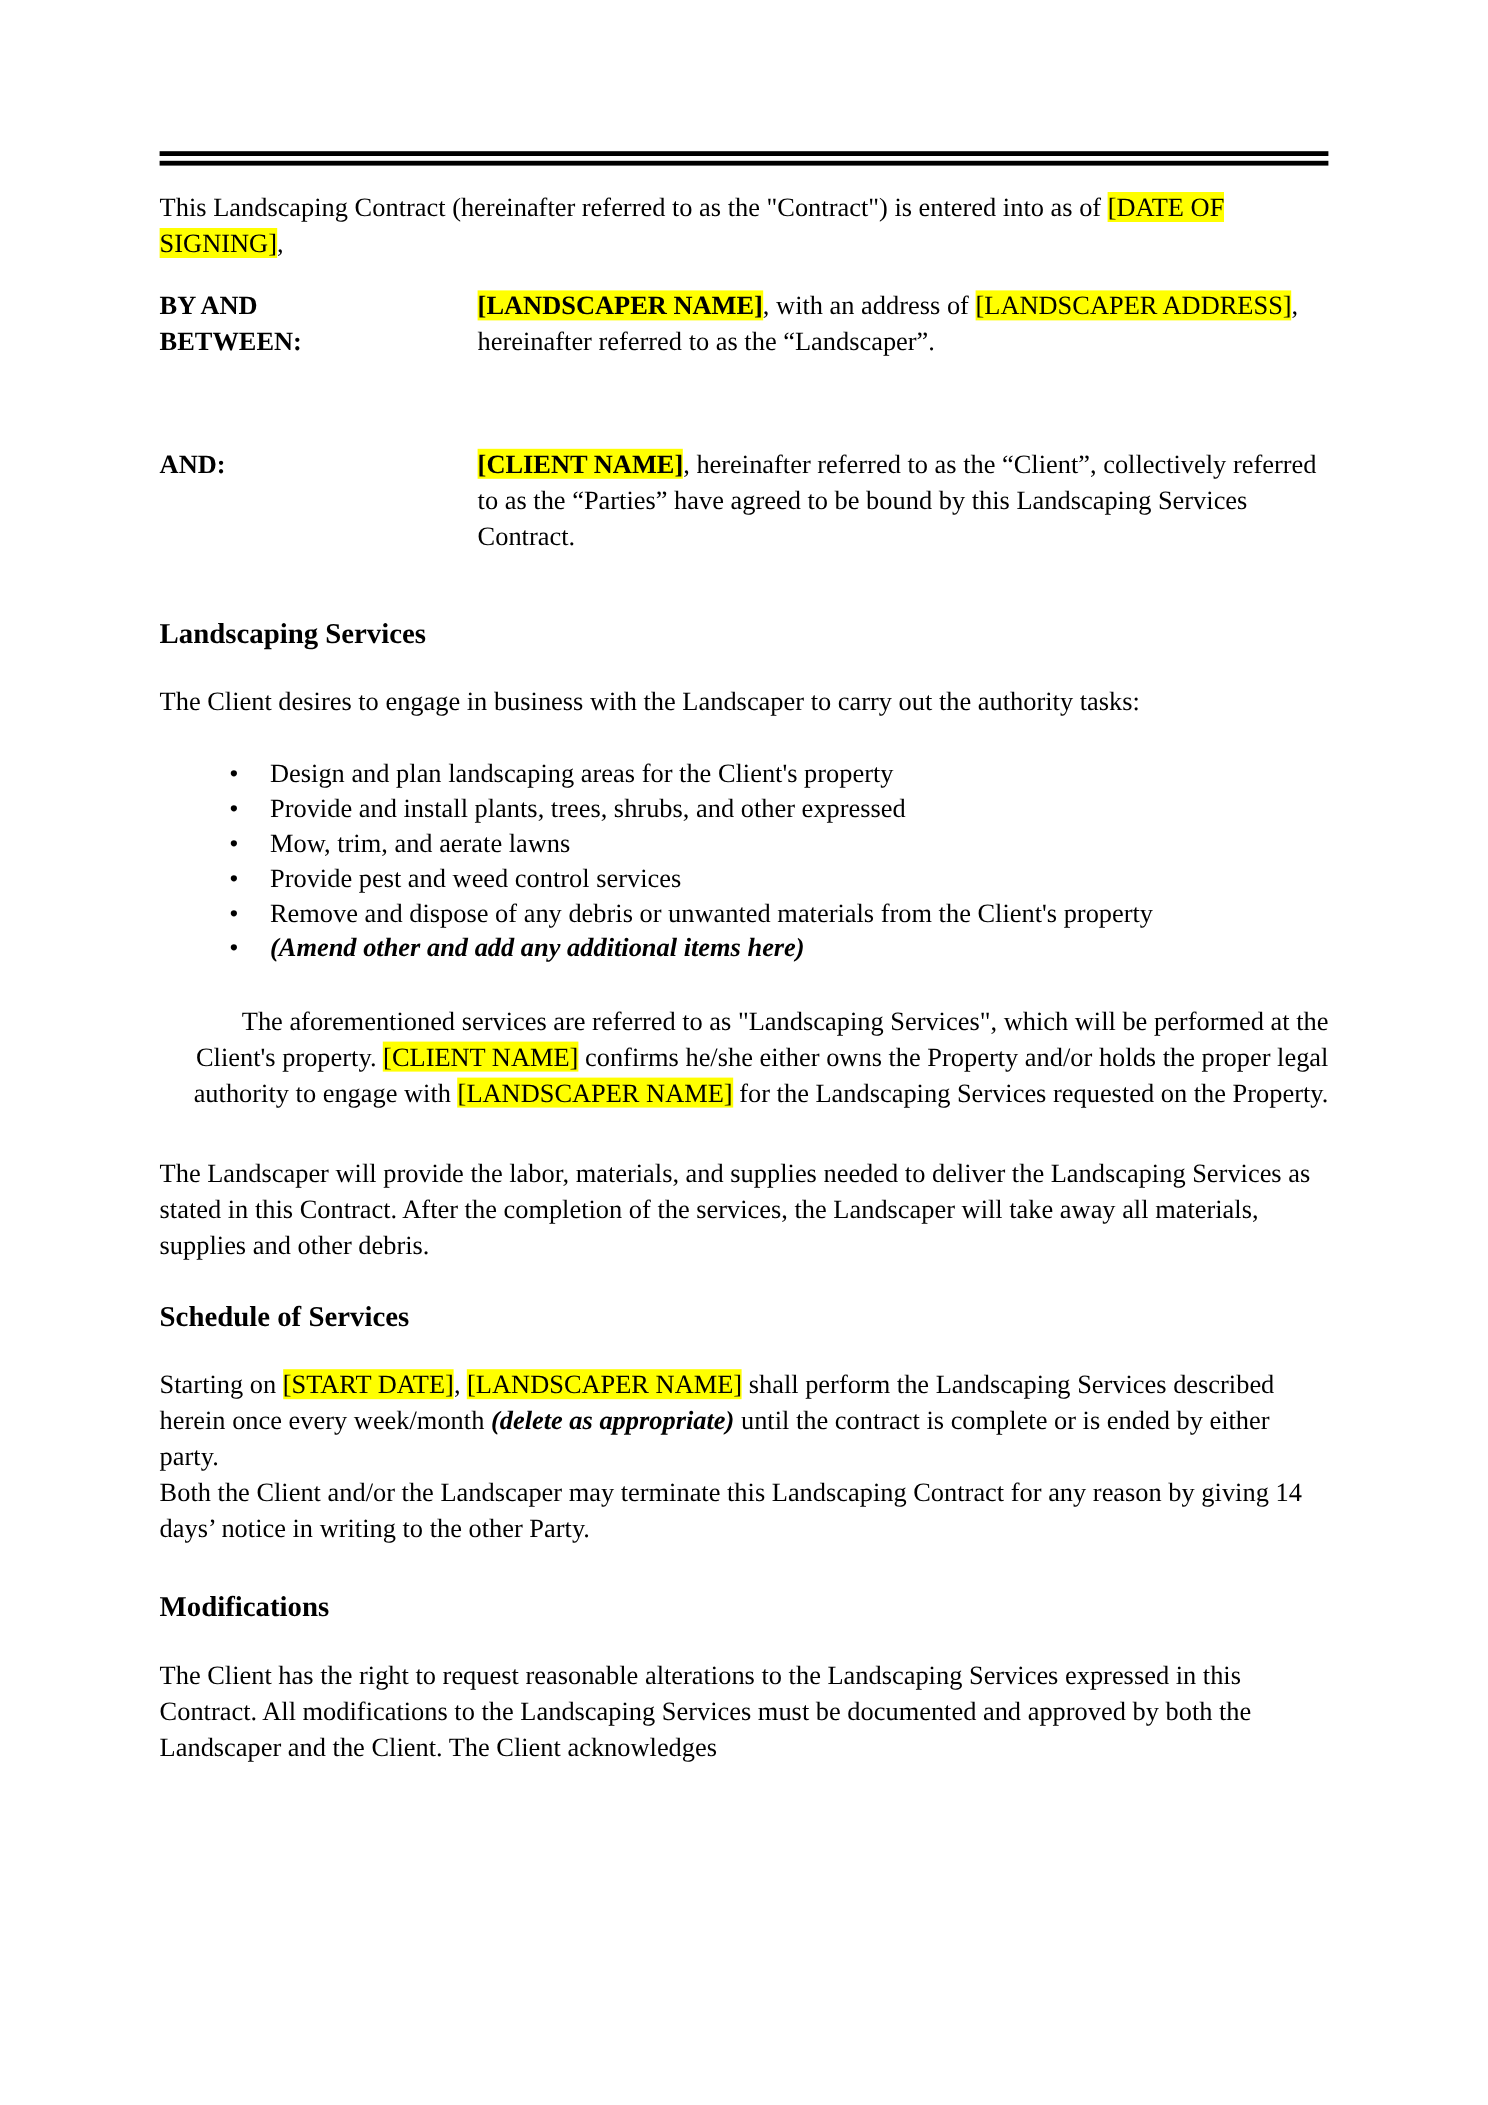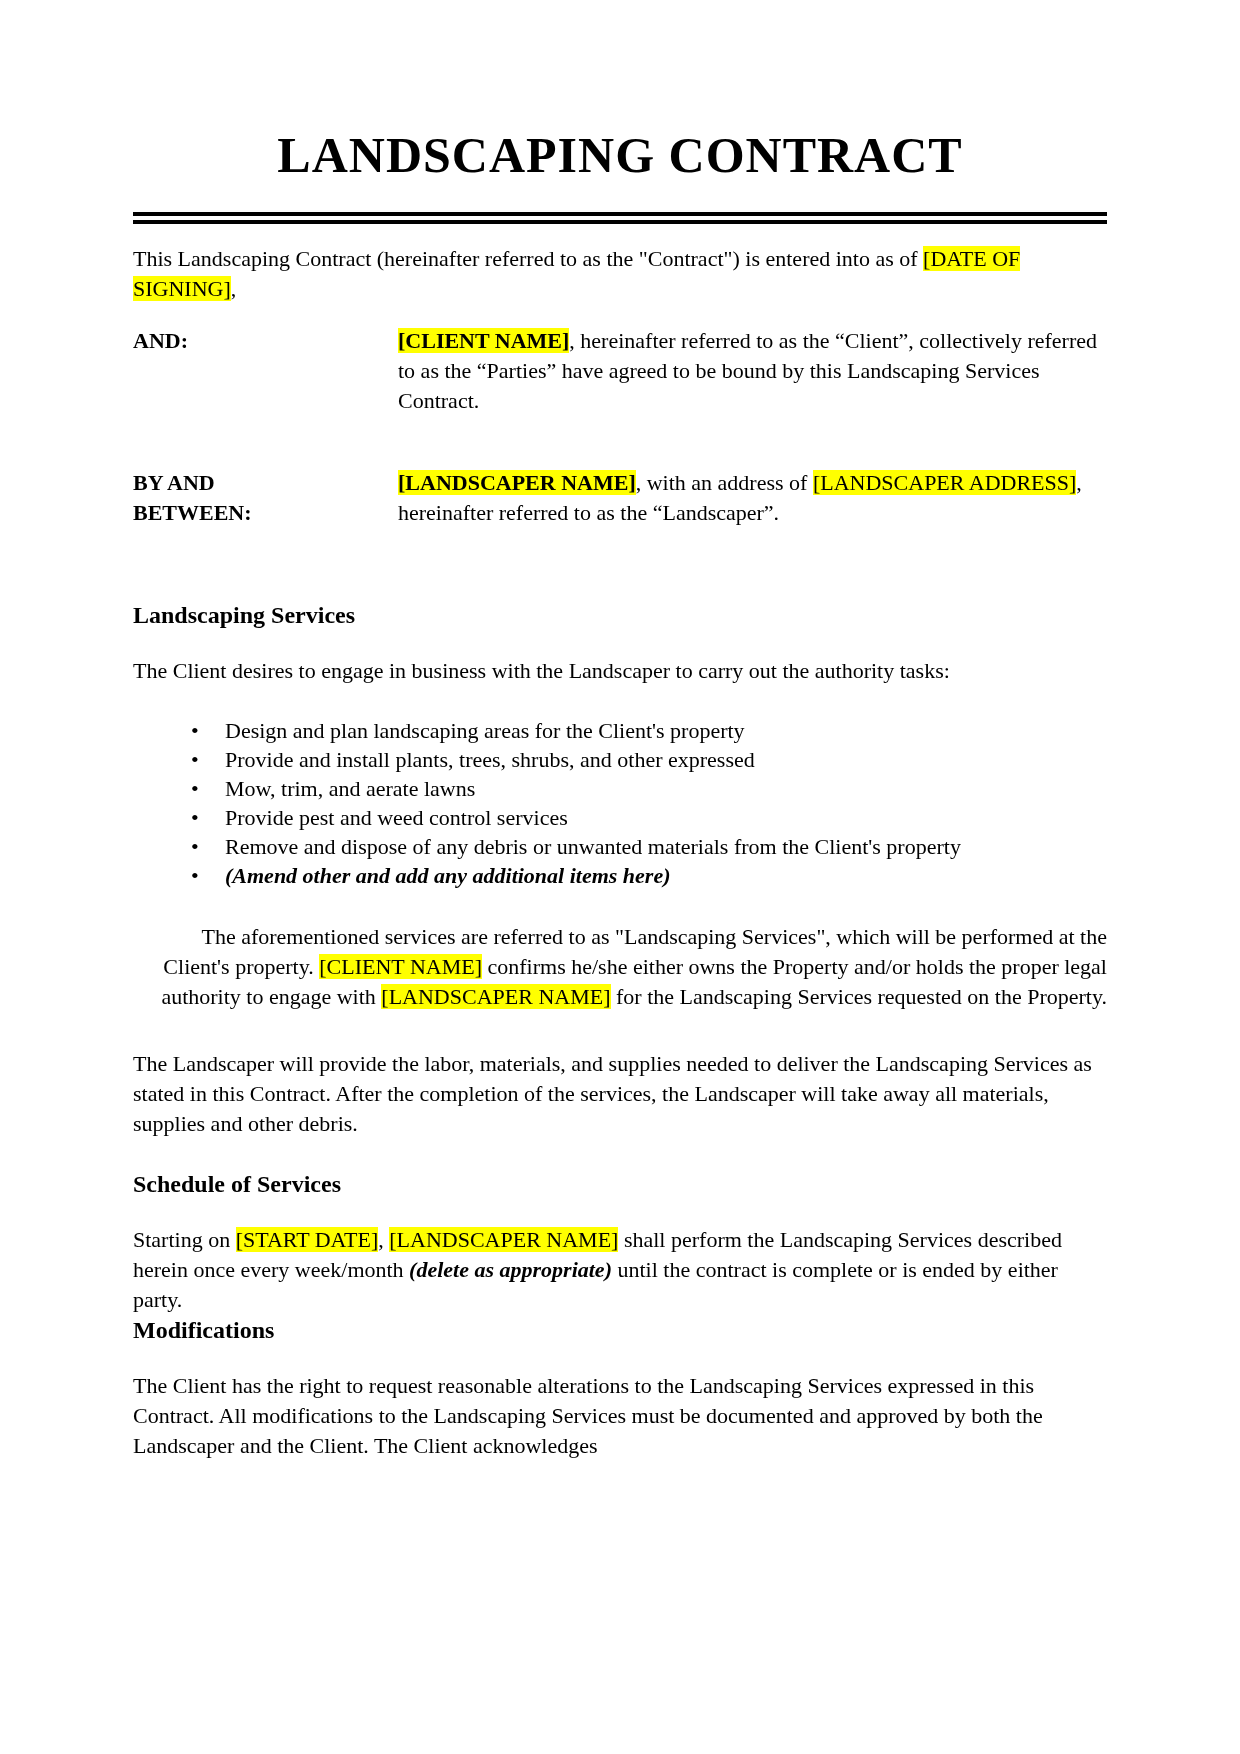--- a/index.html
+++ b/index.html
@@ -70,37 +70,36 @@
   .hl { background: var(--hl, #ffff00); }
   .hl-bold { background: var(--hl, #ffff00); font-weight: bold; }
   .bi { font-weight: bold; font-style: italic; }
 </style>
 </head>
 <body>
 
 <div class="page">
   <div class="content">
 
-    <h1 class="doc-title">LANDSCAPING CONTRACT</h1>
     <div class="double-rule"></div>
 
     <p class="intro-para"><span>This Landscaping Contract (hereinafter referred to as the "Contract") is entered into as of </span><span class="hl">[DATE OF SIGNING]</span><span>,</span></p>
+
+    <div class="party-row first">
+      <div class="party-label-col">
+        <div class="party-label">BY AND BETWEEN:</div>
+      </div>
+      <div class="party-content"><span class="hl-bold">[LANDSCAPER NAME]</span><span>, with an address of </span><span class="hl">[LANDSCAPER ADDRESS]</span><span>, hereinafter referred to as the “Landscaper”.</span></div>
+    </div>
 
     <div class="party-row second">
       <div class="party-label-col">
         <div class="party-label">AND:</div>
       </div>
       <div class="party-content"><span class="hl-bold">[CLIENT NAME]</span><span>, hereinafter referred to as the “Client”, collectively referred to as the “Parties” have agreed to be bound by this Landscaping Services Contract.</span></div>
-    </div>
-
-    <div class="party-row first">
-      <div class="party-label-col">
-        <div class="party-label">BY AND BETWEEN:</div>
-      </div>
-      <div class="party-content"><span class="hl-bold">[LANDSCAPER NAME]</span><span>, with an address of </span><span class="hl">[LANDSCAPER ADDRESS]</span><span>, hereinafter referred to as the “Landscaper”.</span></div>
     </div>
 
     <h2 class="section-heading">Landscaping Services</h2>
 
     <p class="lead-para">The Client desires to engage in business with the Landscaper to carry out the authority tasks:</p>
 
     <ul class="bullet-list">
       <li><span class="bullet-marker">•</span><span>Design and plan landscaping areas for the Client's property</span></li>
       <li><span class="bullet-marker">•</span><span>Provide and install plants, trees, shrubs, and other expressed</span></li>
       <li><span class="bullet-marker">•</span><span>Mow, trim, and aerate lawns</span></li>
@@ -110,19 +109,20 @@
     </ul>
 
     <p class="ack-para"><span>The aforementioned services are referred to as "Landscaping Services", which will be performed at the Client's property. </span><span class="hl">[CLIENT NAME]</span><span> confirms he/she either owns the Property and/or holds the proper legal authority to engage with </span><span class="hl">[LANDSCAPER NAME]</span><span> for the Landscaping Services requested on the Property.</span></p>
 
     <p class="materials-para">The Landscaper will provide the labor, materials, and supplies needed to deliver the Landscaping Services as stated in this Contract. After the completion of the services, the Landscaper will take away all materials, supplies and other debris.</p>
 
     <h2 class="section-heading">Schedule of Services</h2>
 
     <p class="start-para"><span>Starting on </span><span class="hl">[START DATE]</span><span>, </span><span class="hl">[LANDSCAPER NAME]</span><span> shall perform the Landscaping Services described herein once every week/month </span><span class="bi">(delete as appropriate)</span><span> until the contract is complete or is ended by either party.</span></p>
 
+    <p class="termination-para">Both the Client and/or the Landscaper may terminate this Landscaping Contract for any reason by giving 14 days’ notice in writing to the other Party.</p>
 
     <h2 class="section-heading">Modifications</h2>
 
     <p class="modifications-para">The Client has the right to request reasonable alterations to the Landscaping Services expressed in this Contract. All modifications to the Landscaping Services must be documented and approved by both the Landscaper and the Client. The Client acknowledges</p>
 
   </div>
 </div>
 
 </body></html>

